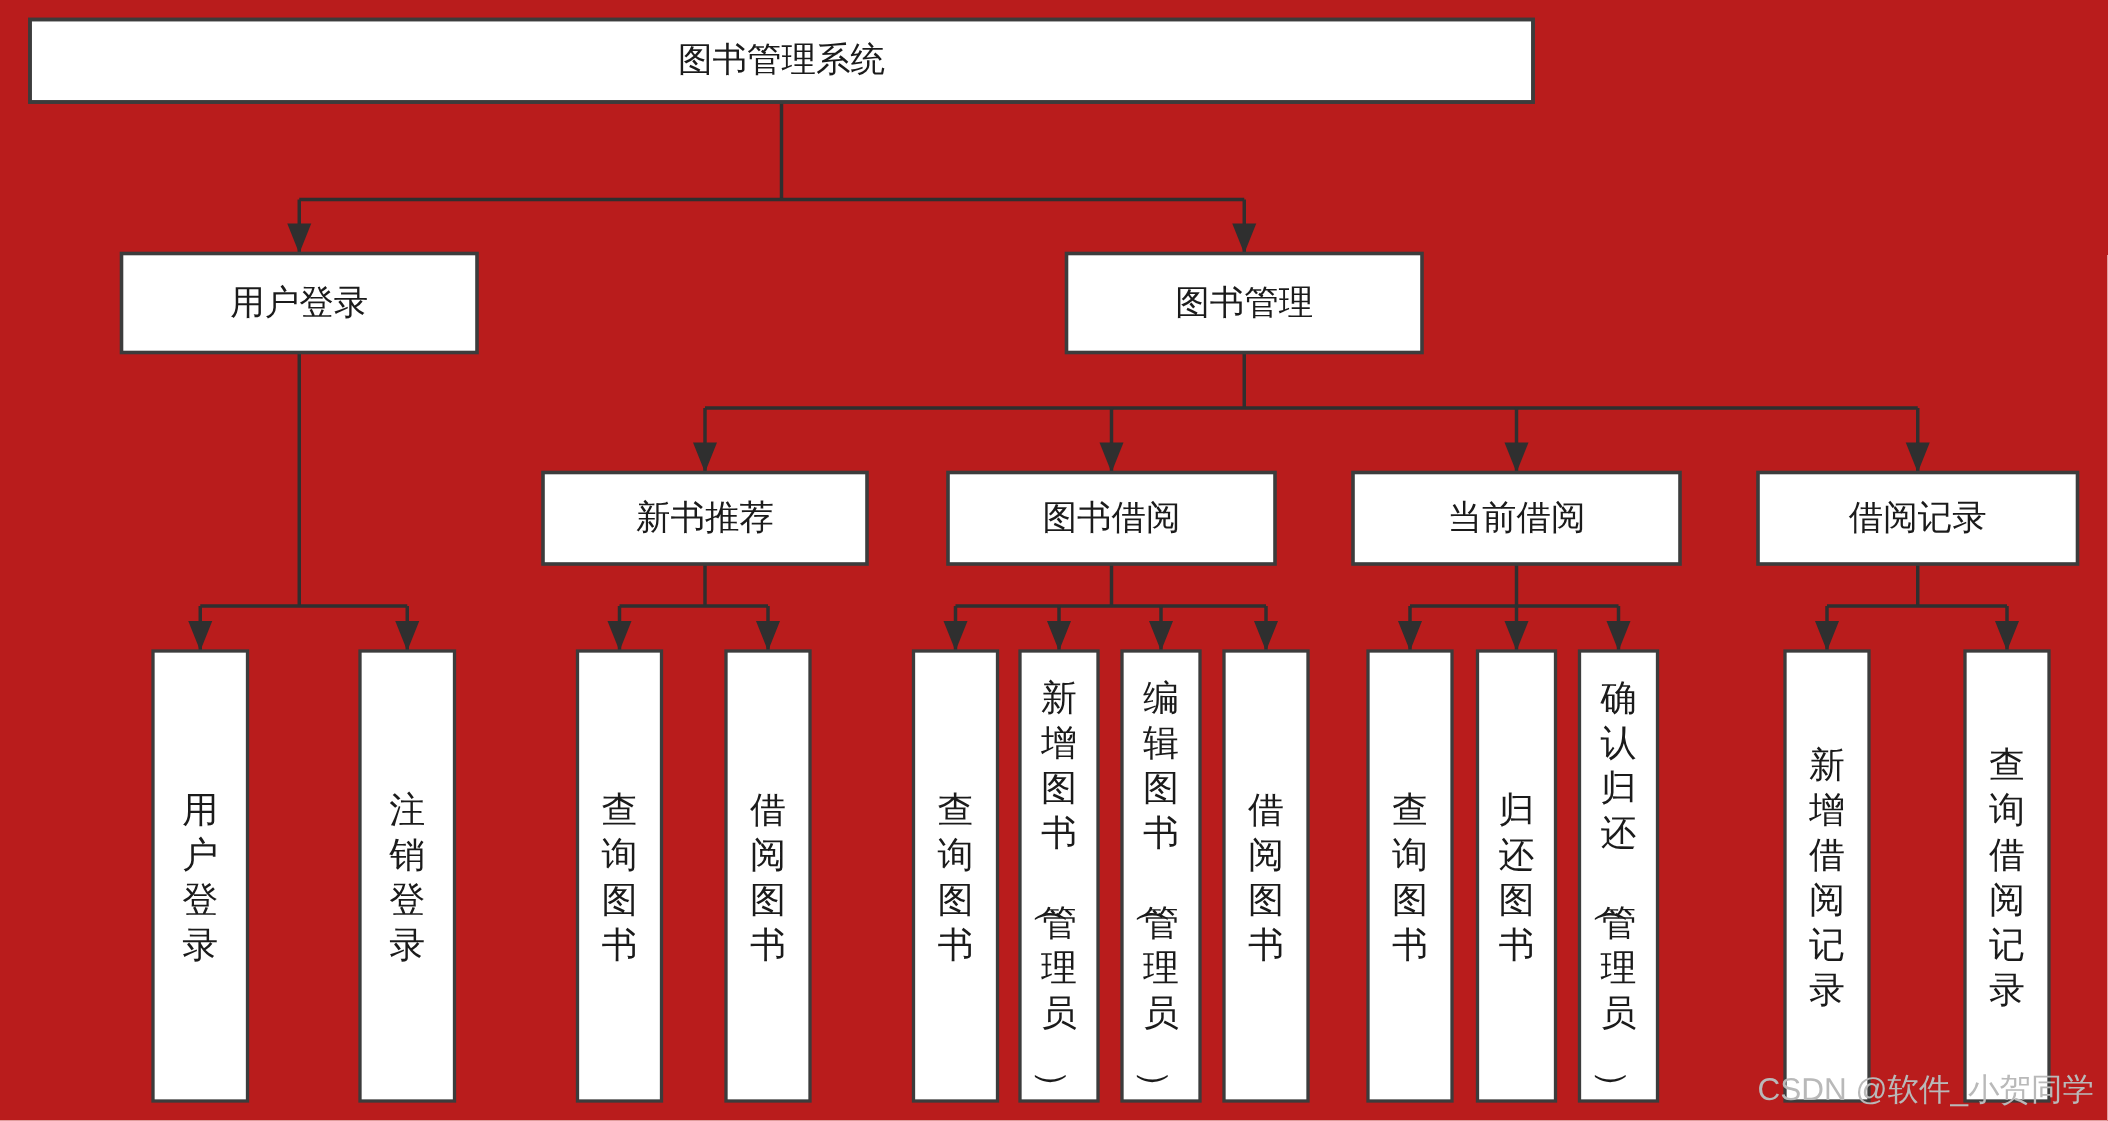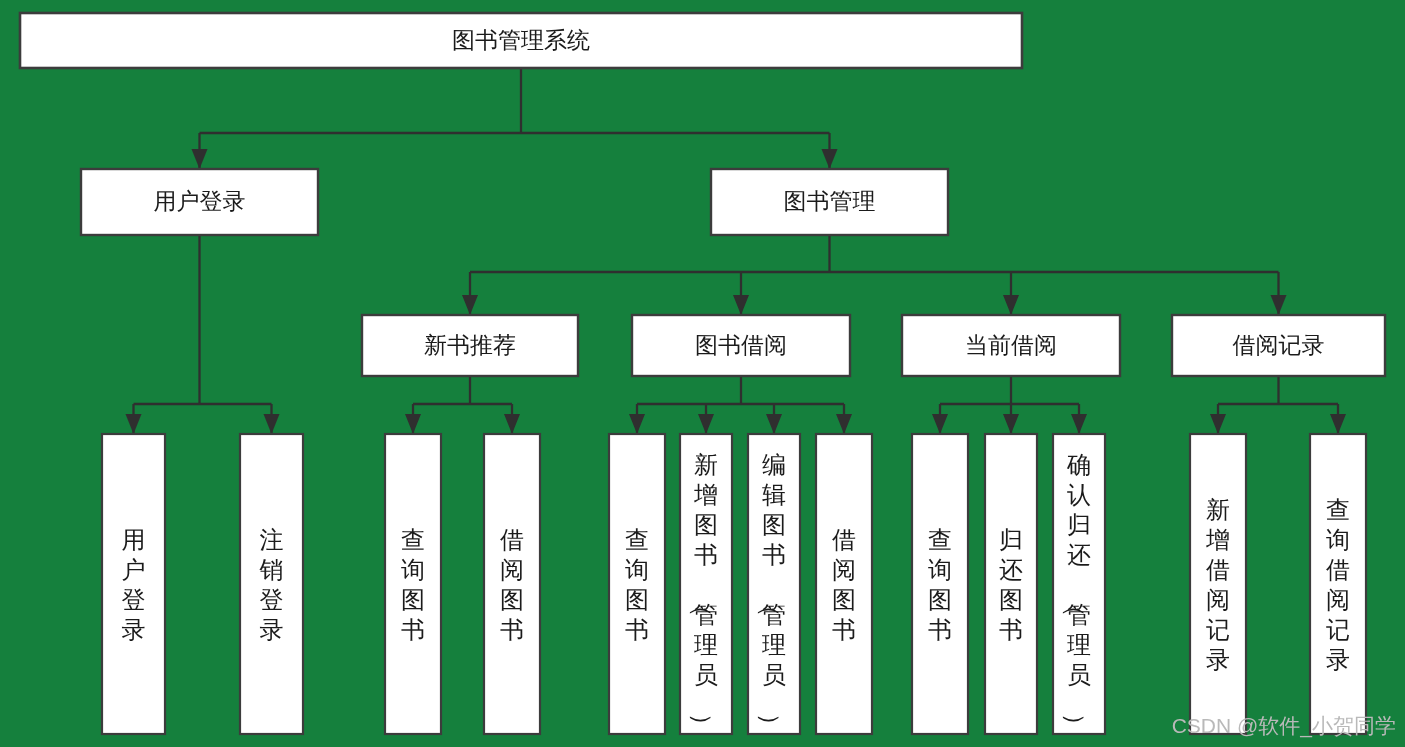--- a/index.html
+++ b/index.html
@@ -8,21 +8,21 @@
     padding: 0;
     background: #ffffff;
   }
   body {
     font-family: "Liberation Sans", "DejaVu Sans", sans-serif;
   }
   #diagram-root {
     position: relative;
     width: 1405px;
     height: 747px;
-    background: #15803d;
+    background: #b91c1c;
     overflow: hidden;
   }
   svg.diagram-canvas {
     position: absolute;
     left: 0;
     top: 0;
     width: 1405px;
     height: 747px;
     display: block;
   }

